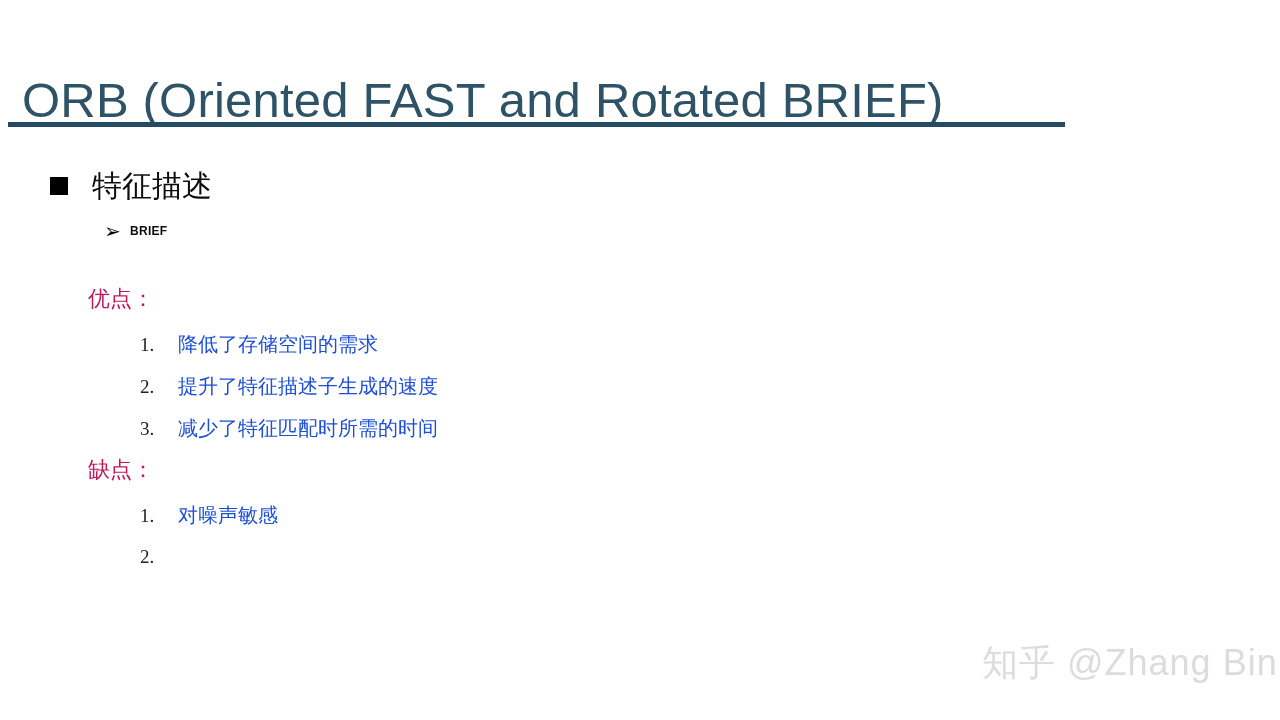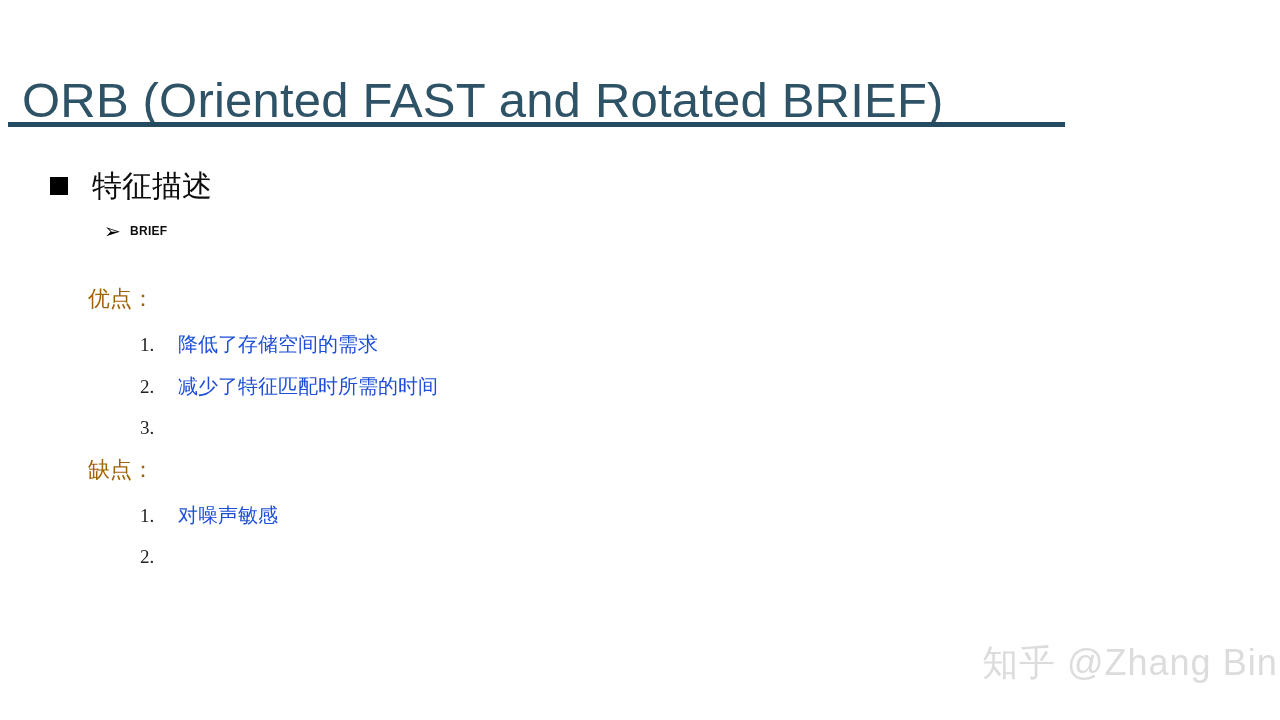--- a/index.html
+++ b/index.html
@@ -99,21 +99,21 @@
   .section {
     position: absolute;
     left: 88px;
   }
   .section-advantages { top: 284px; }
   .section-drawbacks  { top: 455px; }
 
   .section-label {
     font-size: 22px;
     line-height: 30px;
-    color: #a16207;
+    color: #be185d;
     white-space: nowrap;
   }
 
   .num-list {
     margin: 0;
     padding: 0;
     list-style: none;
   }
   .num-list li {
     display: flex;
@@ -173,24 +173,25 @@
 
   <div class="section section-advantages">
     <div class="section-label">优点：</div>
     <ol class="num-list">
       <li>
         <span class="num">1.</span>
         <span class="item-text">降低了存储空间的需求</span>
       </li>
       <li>
         <span class="num">2.</span>
+        <span class="item-text">提升了特征描述子生成的速度</span>
+      </li>
+      <li>
+        <span class="num">3.</span>
         <span class="item-text">减少了特征匹配时所需的时间</span>
-      </li>
-      <li>
-        <span class="num">3.</span>
       </li>
     </ol>
   </div>
 
   <div class="section section-drawbacks">
     <div class="section-label">缺点：</div>
     <ol class="num-list">
       <li>
         <span class="num">1.</span>
         <span class="item-text">对噪声敏感</span>

